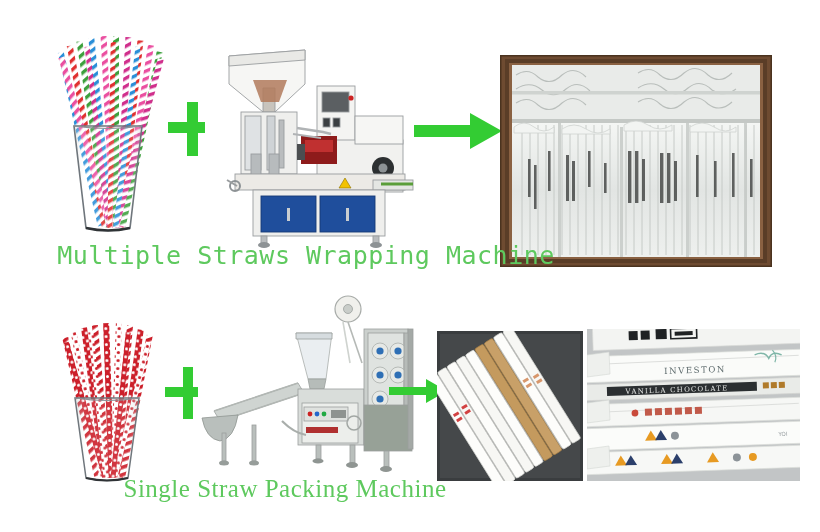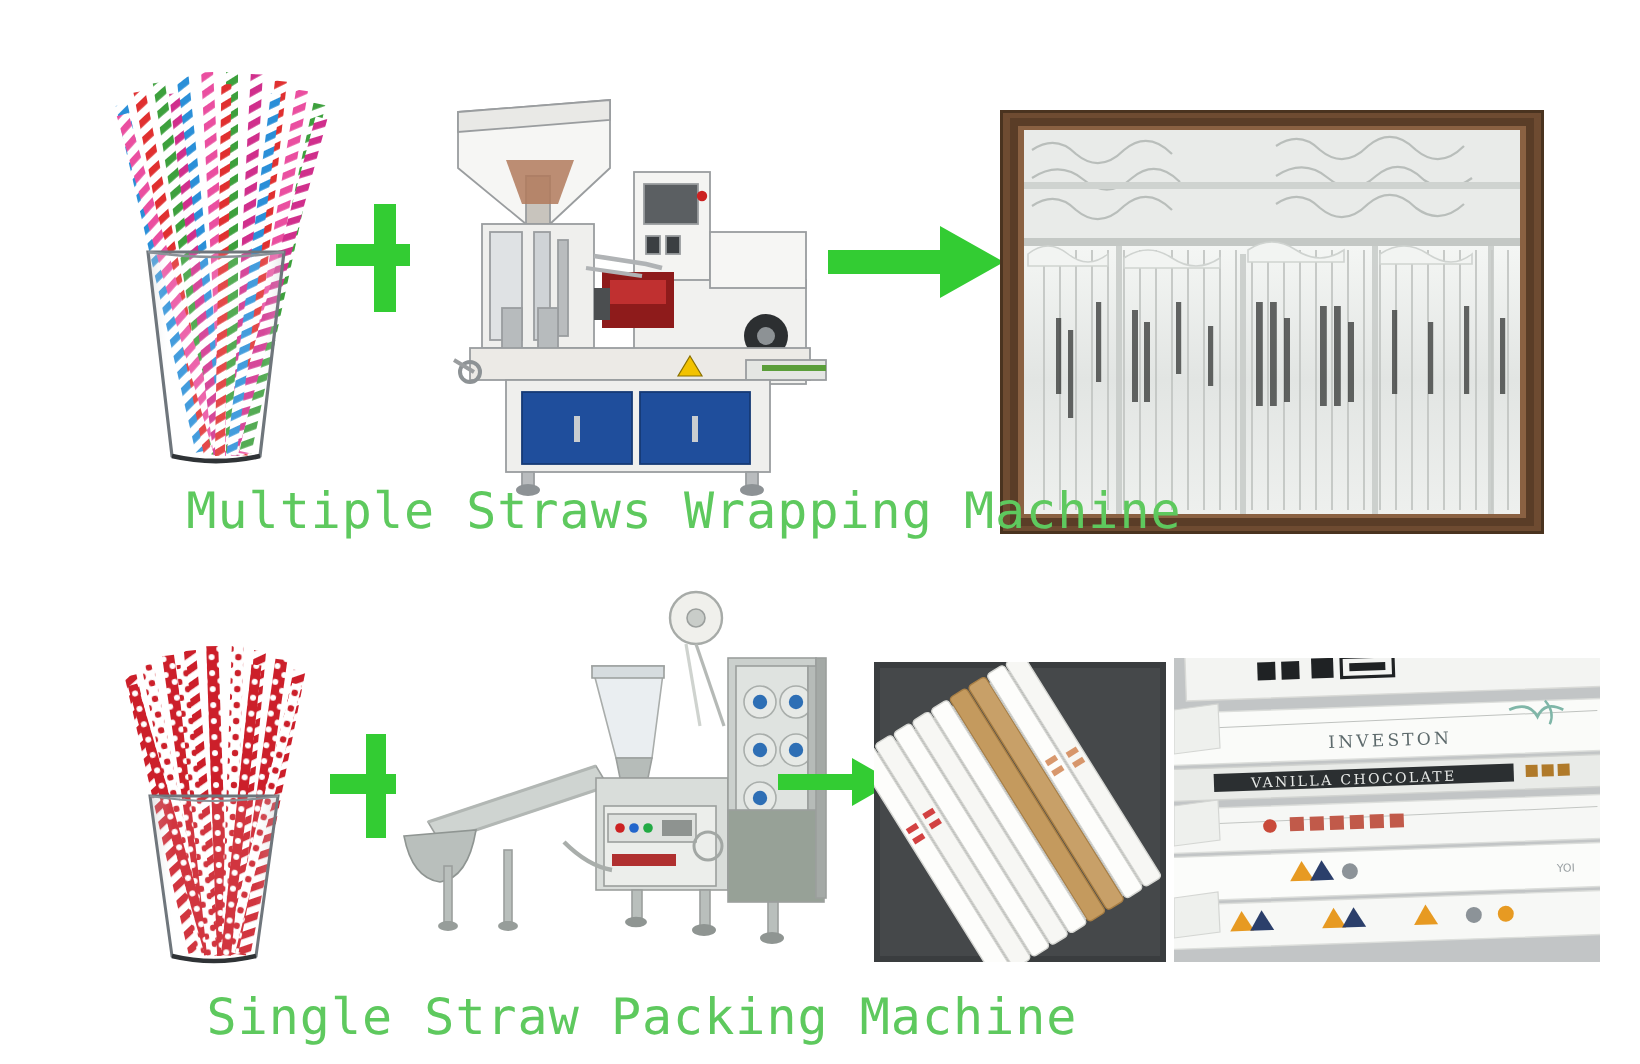--- a/index.html
+++ b/index.html
@@ -20,24 +20,23 @@
 
   
   .caption {
     position: absolute;
     font-family: "DejaVu Sans Mono", "Liberation Mono", monospace;
     font-size: 25px;
     letter-spacing: 0.5px;
     color: #5ec95e;
     white-space: nowrap;
     text-align: center;
-    padding-left: 36px;
   }
   #caption-top  { left: 0; width: 612px; top: 241px; }
-  #caption-bot  { left: 0; width: 570px; top: 494px; }
+  #caption-bot  { left: 0; width: 570px; top: 475px; font-family: Liberation Serif, serif; }
 
   
   .sym { position: absolute; }
 
   
   .photo { position: absolute; overflow: hidden; }
   .photo svg { display: block; width: 100%; height: 100%; }
 </style>
 </head>
 <body>

